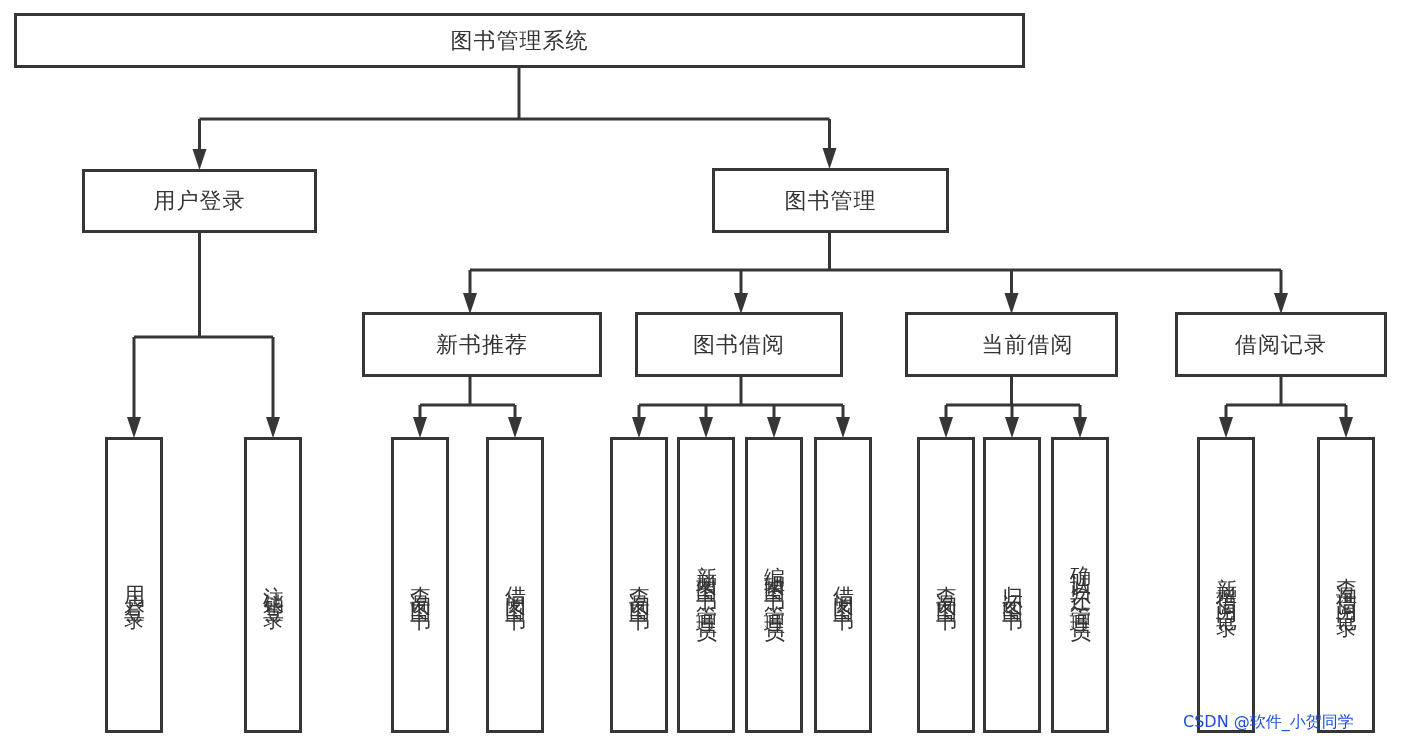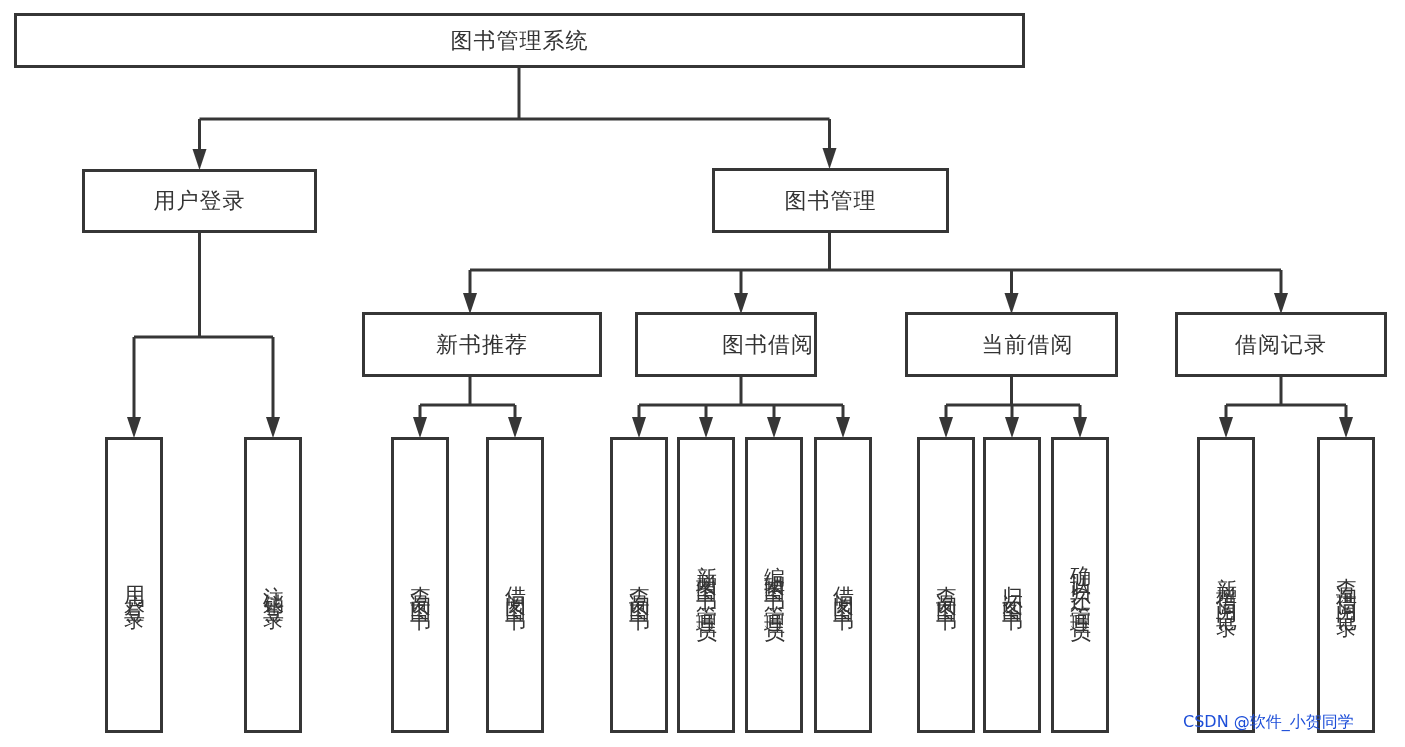--- a/index.html
+++ b/index.html
@@ -137,21 +137,21 @@
   <div class="box" style="left:82px; top:169px; width:235px; height:64px;">
     <span class="h-label">用户登录</span>
   </div>
   <div class="box" style="left:712px; top:168px; width:237px; height:65px;">
     <span class="h-label">图书管理</span>
   </div>
 
   <div class="box" style="left:362px; top:312px; width:240px; height:65px;">
     <span class="h-label">新书推荐</span>
   </div>
-  <div class="box" style="left:635px; top:312px; width:182px; height:65px;justify-content:flex-end;">
+  <div class="box" style="left:635px; top:312px; width:208px; height:65px;">
     <span class="h-label">图书借阅</span>
   </div>
   <div class="box" style="left:905px; top:312px; width:213px; height:65px;padding-left:32px;">
     <span class="h-label">当前借阅</span>
   </div>
   <div class="box" style="left:1175px; top:312px; width:212px; height:65px;">
     <span class="h-label">借阅记录</span>
   </div>
 
   <div class="box leaf" style="left:105px;">

